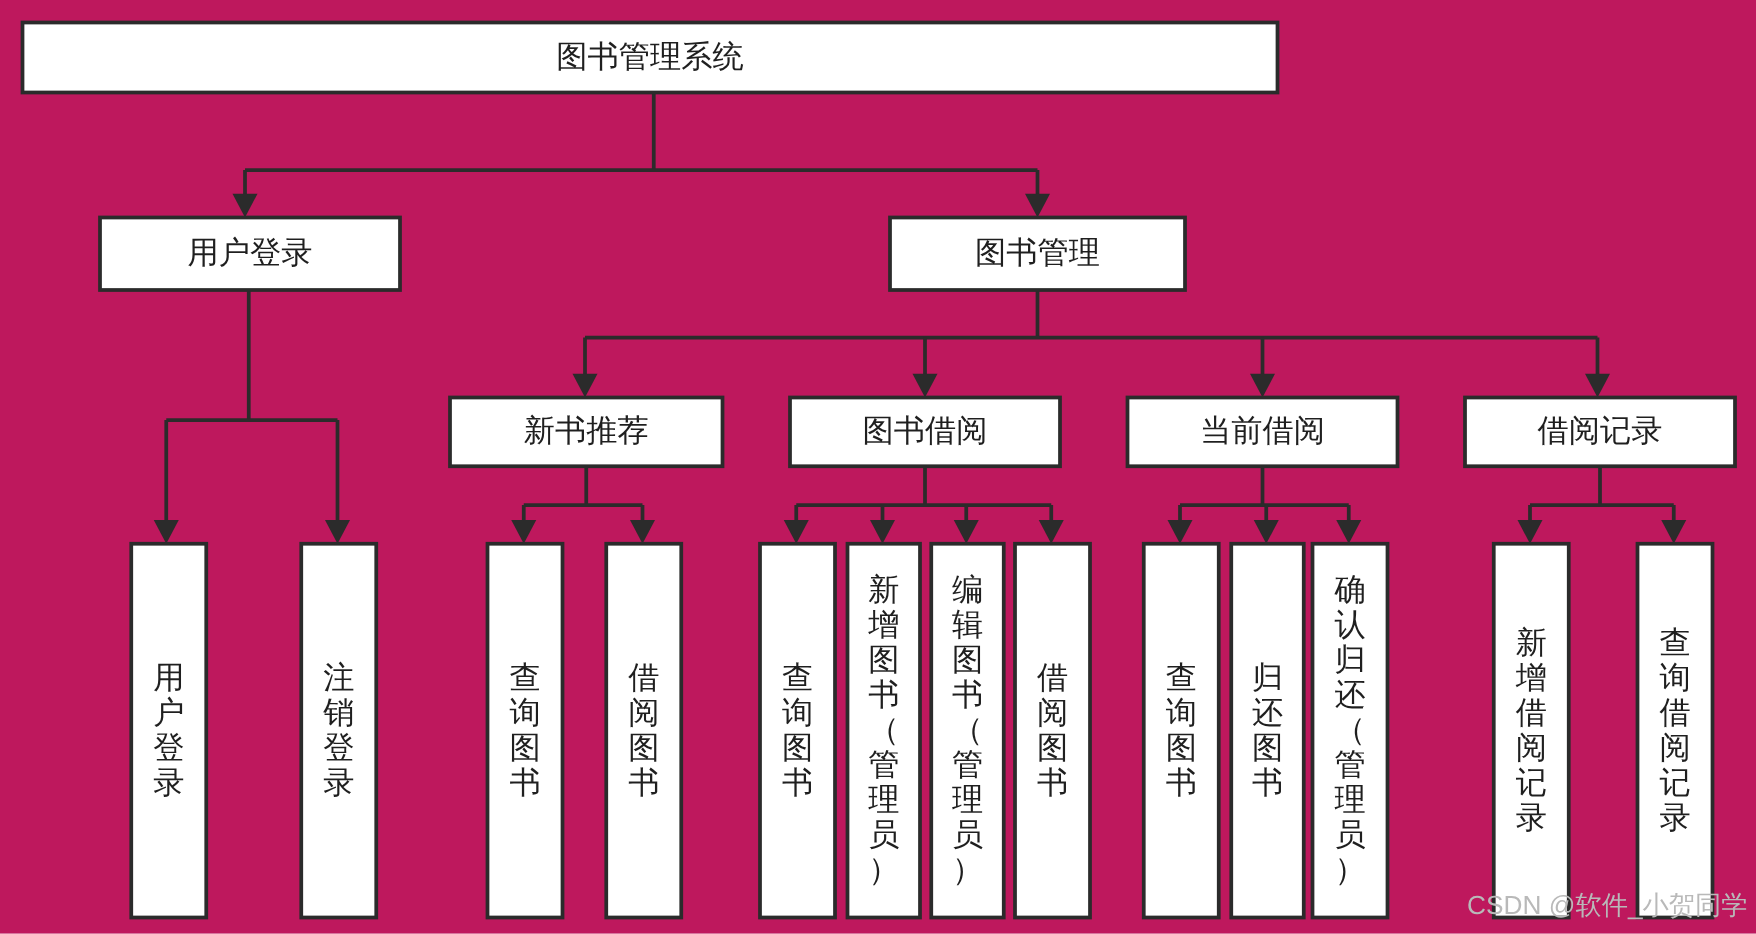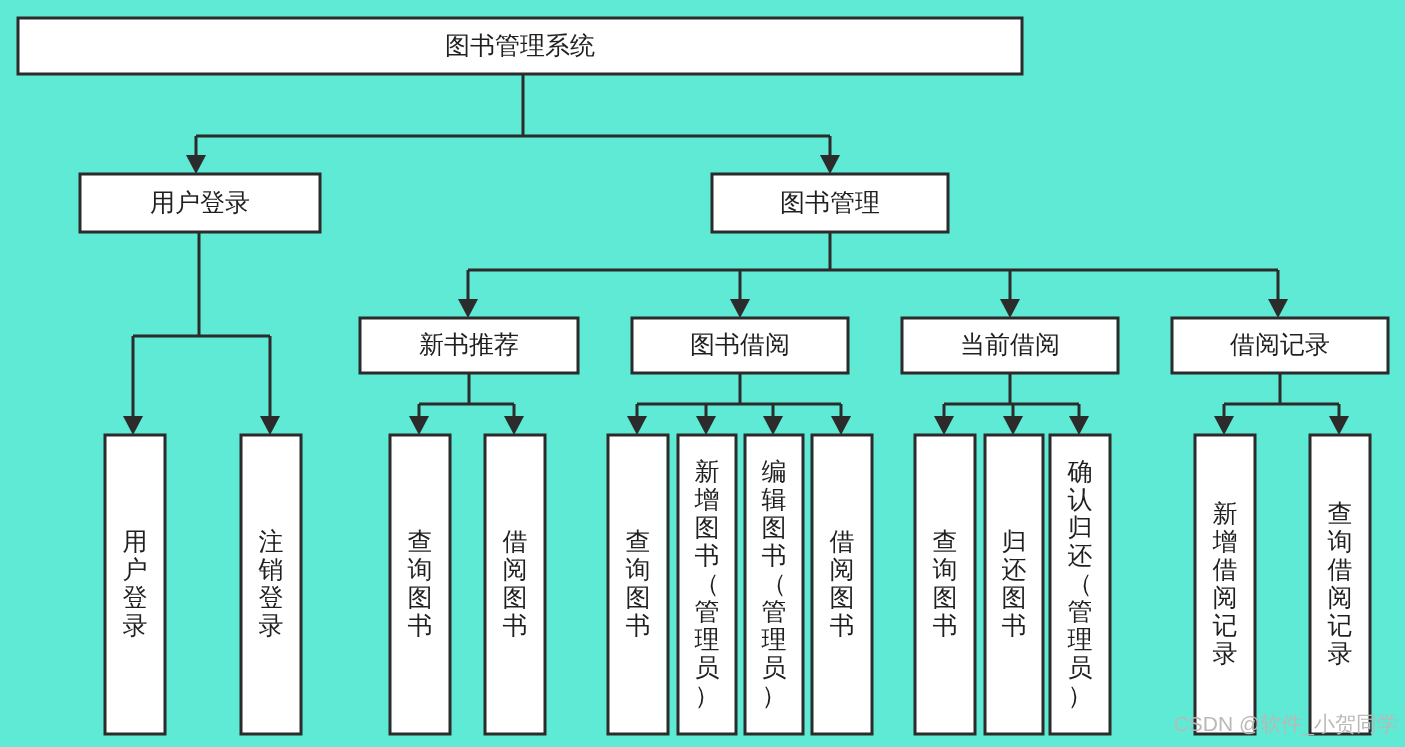--- a/index.html
+++ b/index.html
@@ -8,21 +8,21 @@
     padding: 0;
     background: #ffffff;
   }
   body {
     font-family: "Liberation Sans", "DejaVu Sans", sans-serif;
   }
   #diagram-root {
     position: relative;
     width: 1405px;
     height: 747px;
-    background: #5eead4;
+    background: #be185d;
     overflow: hidden;
   }
   svg.diagram-canvas {
     position: absolute;
     left: 0;
     top: 0;
     width: 1405px;
     height: 747px;
     display: block;
   }

